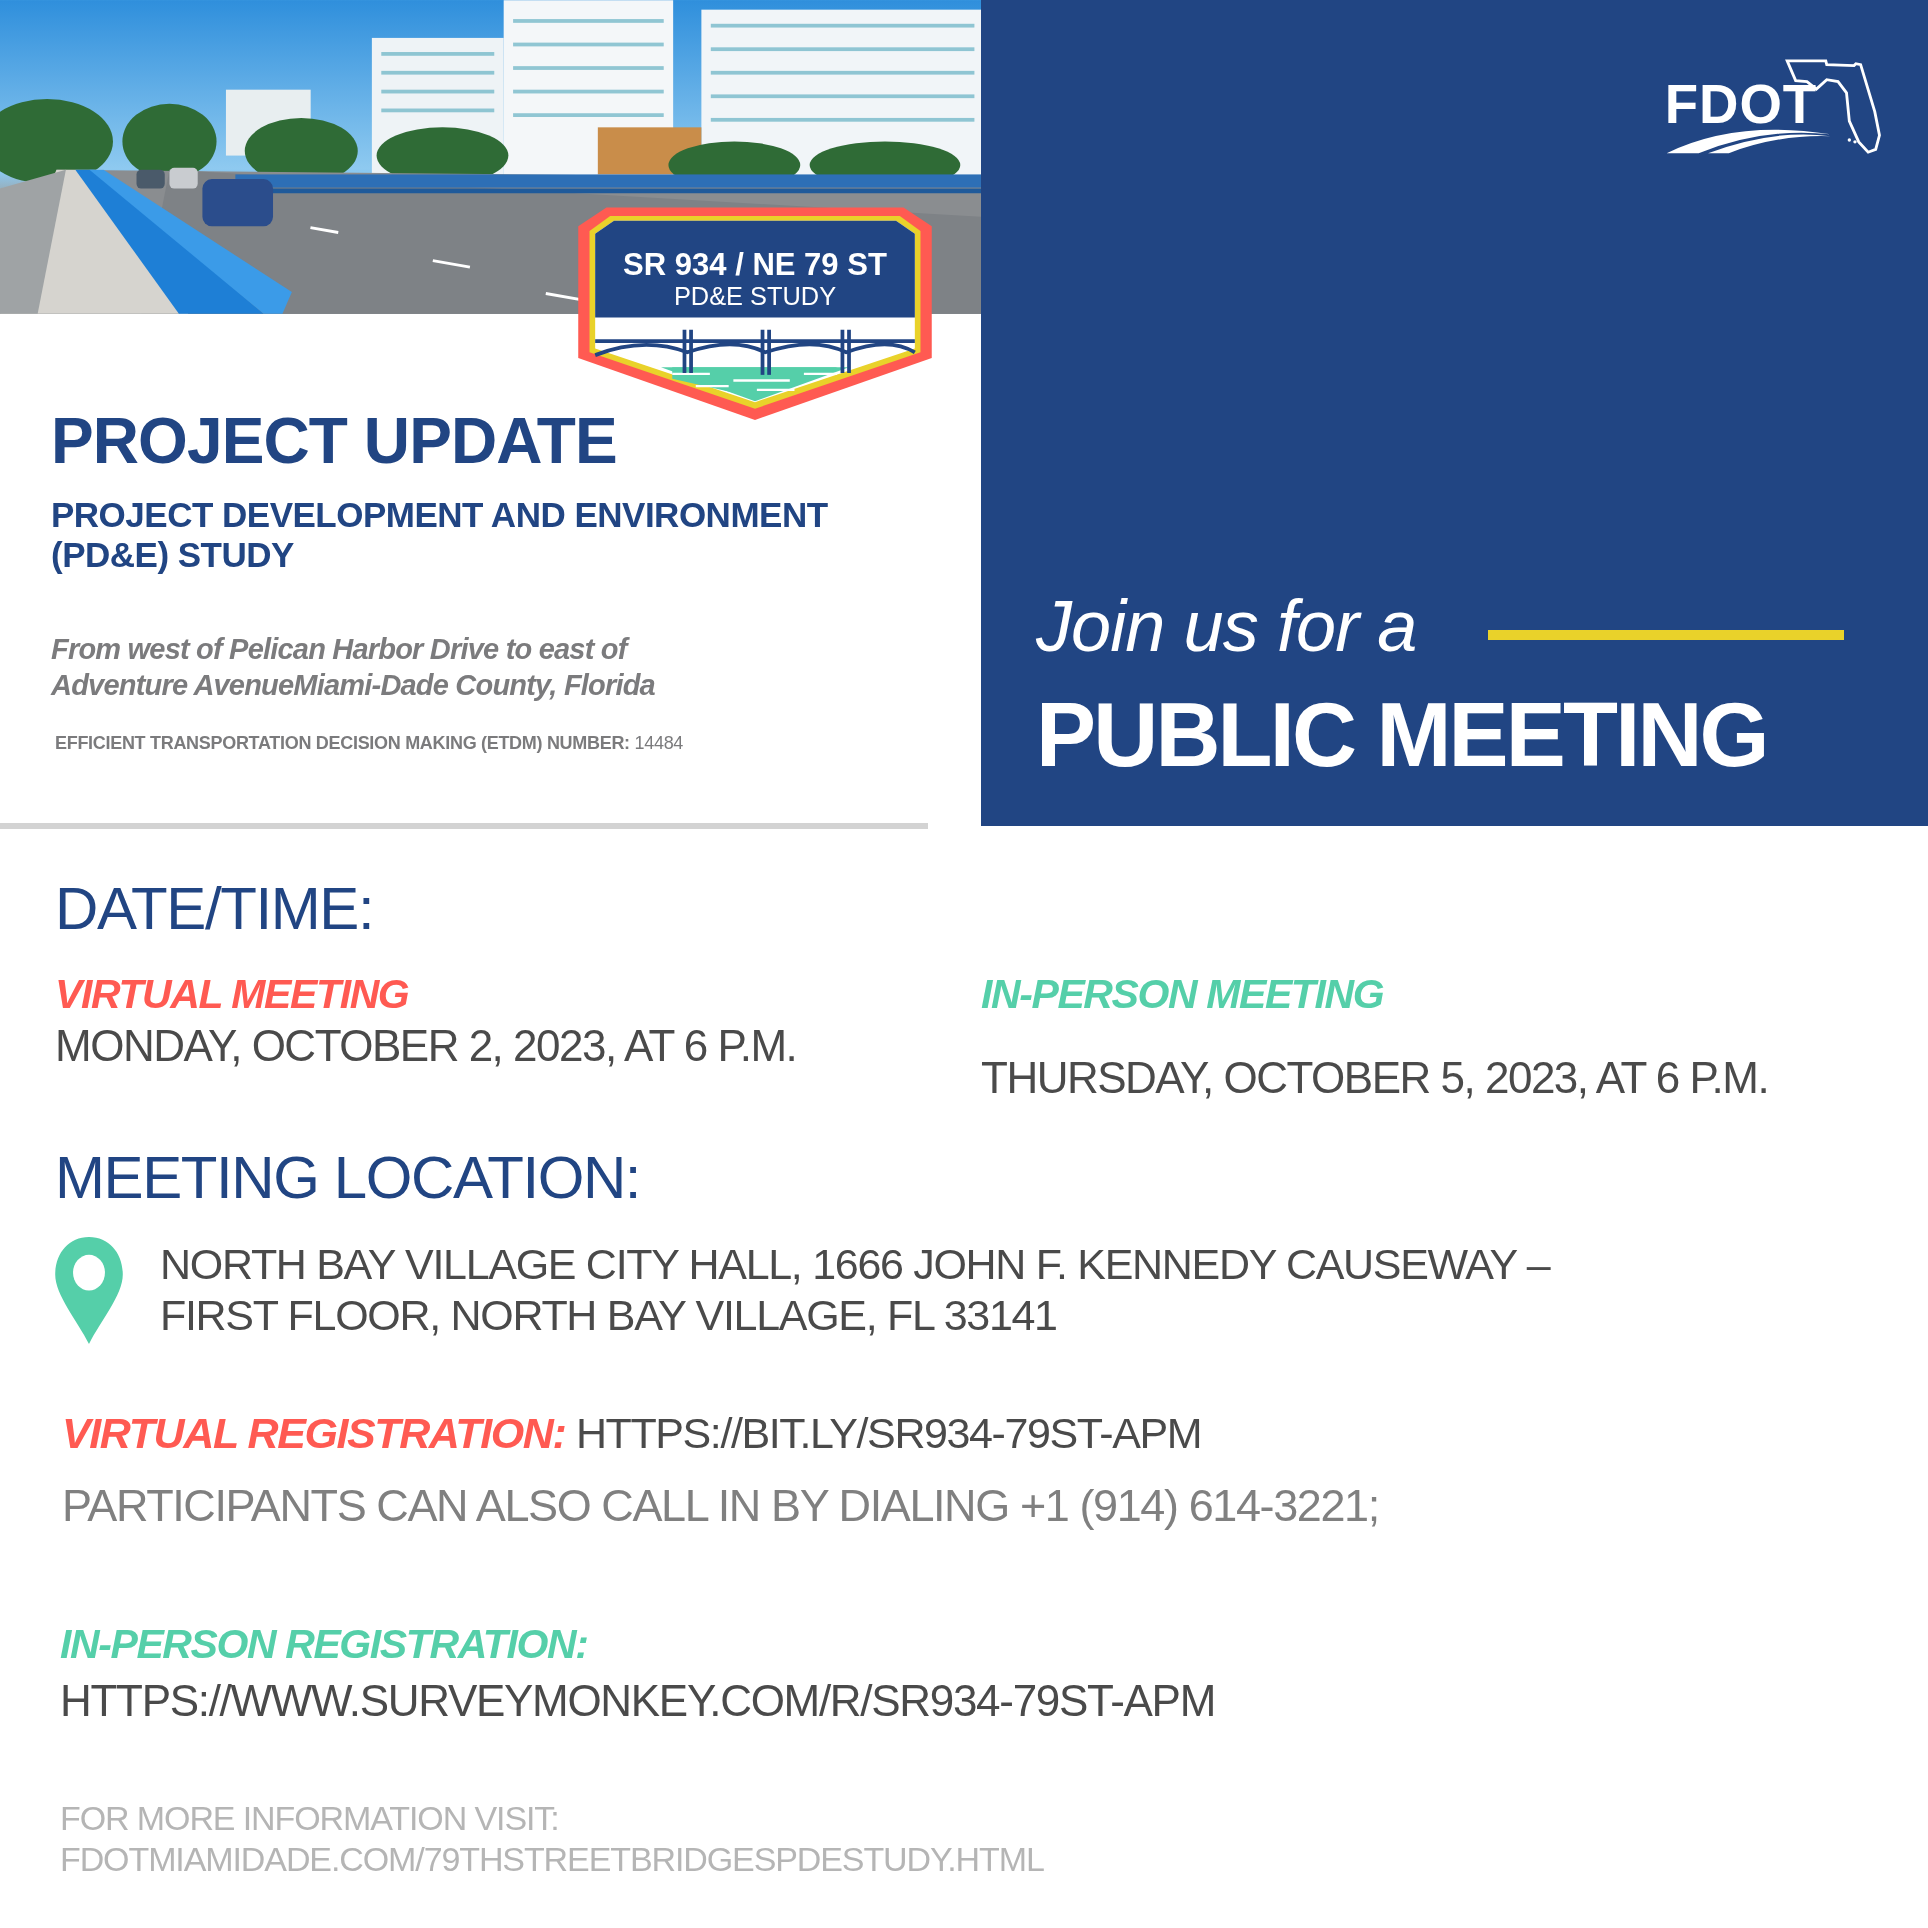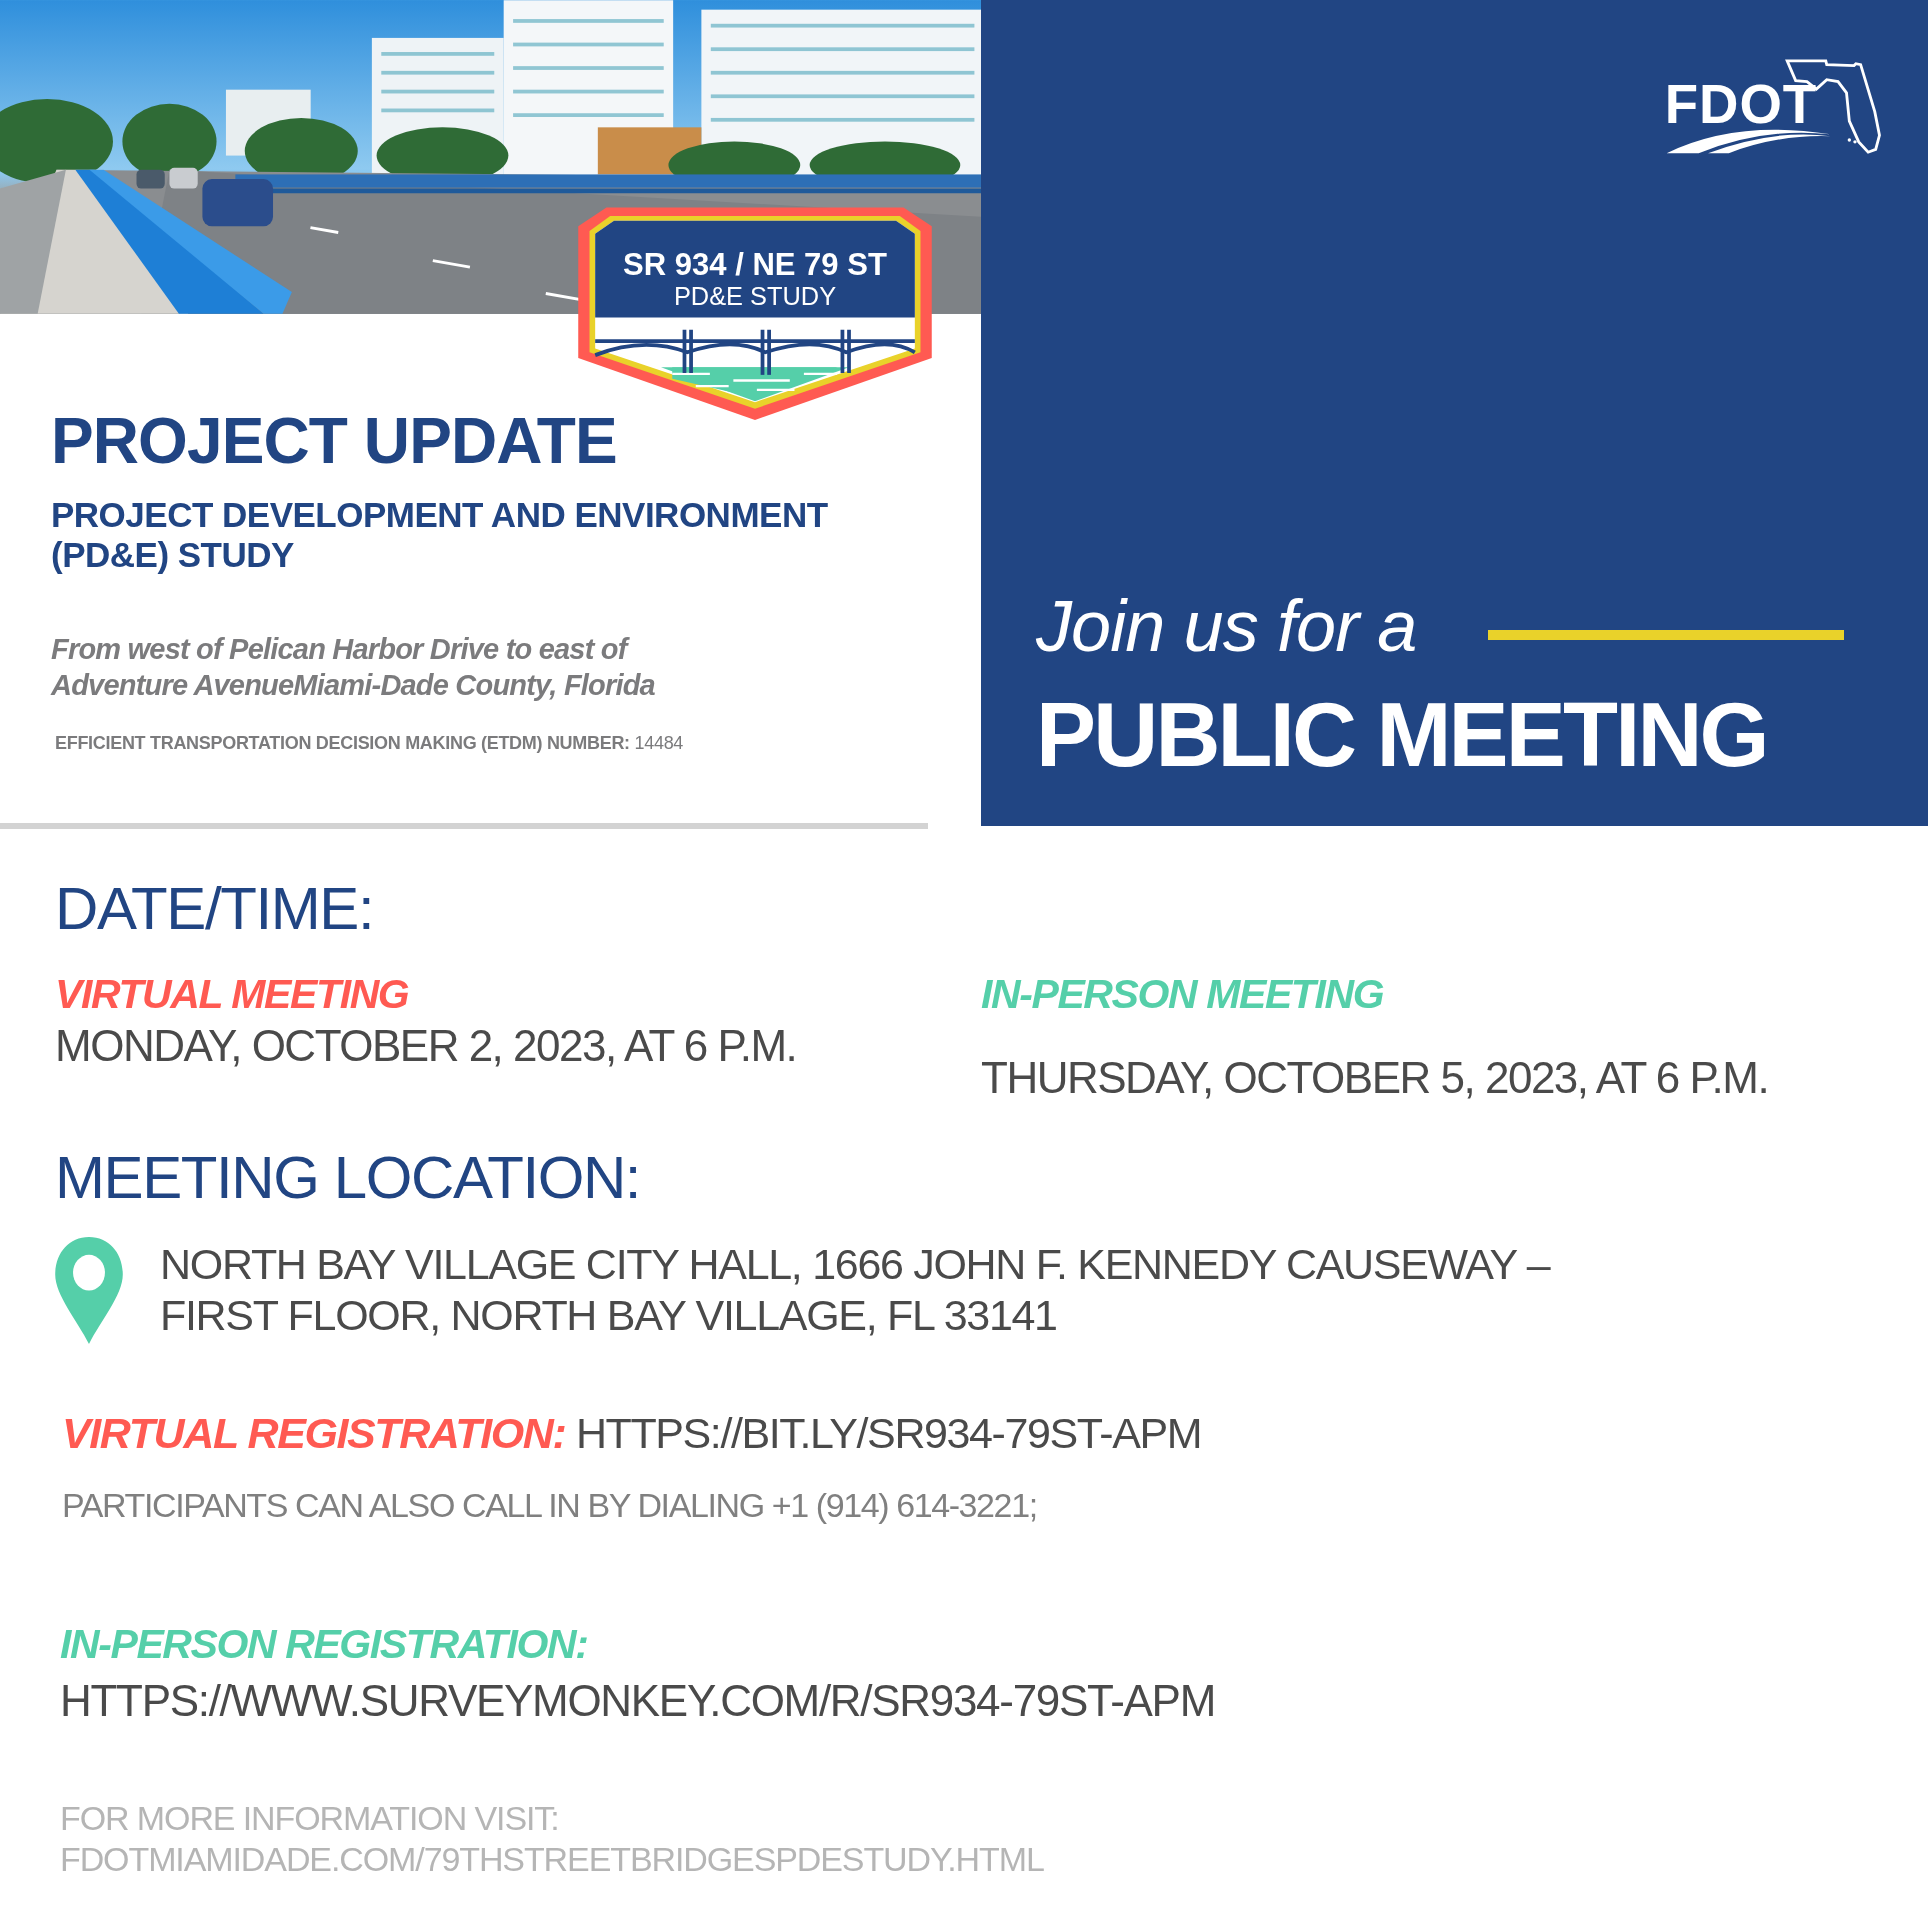--- a/index.html
+++ b/index.html
@@ -58,21 +58,21 @@
   .pin { left:53px; top:1237px; width:72px; height:107px; }
   .address { left:160px; top:1239px; color:#4a4a4a; font-size:43px; line-height:51px;
              letter-spacing:-1.3px; }
   .address div { white-space:nowrap; }
 
   
   .vreg { left:62px; top:1409px; font-size:43px; line-height:49px; letter-spacing:-1.4px;
           white-space:nowrap; }
   .vreg .lbl { color:#FF5A52; font-style:italic; font-weight:700; }
   .vreg .url { color:#4a4a4a; }
-  .dial { left:62px; top:1478px; color:#808080; font-size:34px; line-height:55px;
+  .dial { left:62px; top:1478px; color:#808080; font-size:45px; line-height:55px;
           letter-spacing:-1.4px; }
   .dial div { white-space:nowrap; }
   .ireg-label { left:60px; top:1622px; color:#55CFA9; font-style:italic; font-weight:700;
                 font-size:41px; line-height:45px; letter-spacing:-1.4px; white-space:nowrap; }
   .ireg-url { left:60px; top:1676px; color:#4a4a4a; font-size:44px; line-height:49px;
               letter-spacing:-1.3px; white-space:nowrap; }
 
   
   .more { left:60px; top:1798px; color:#b5b5b5; font-size:34px; line-height:41px;
           letter-spacing:-1.1px; }

